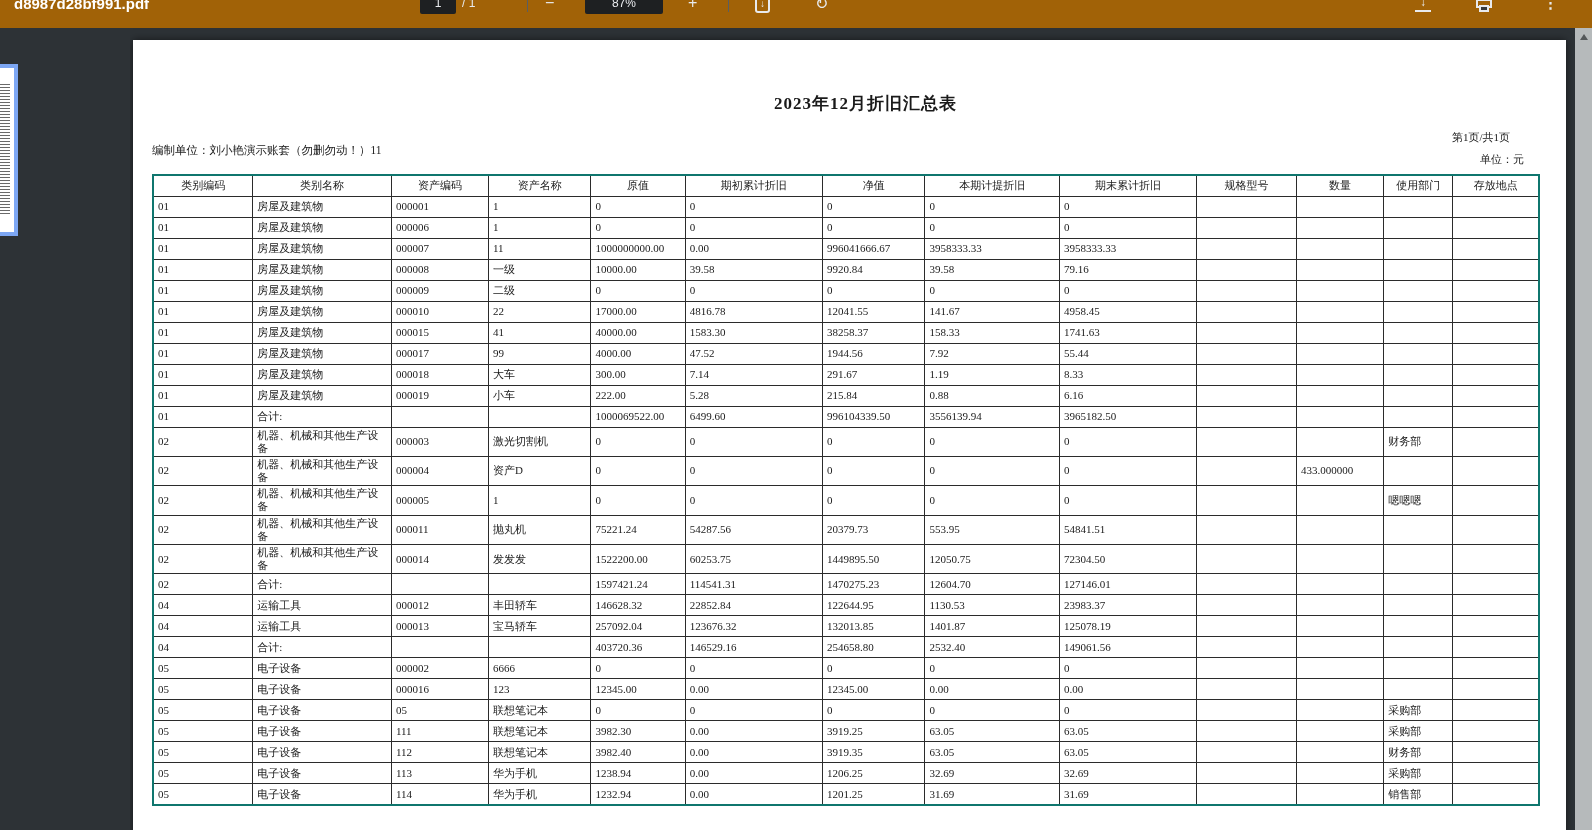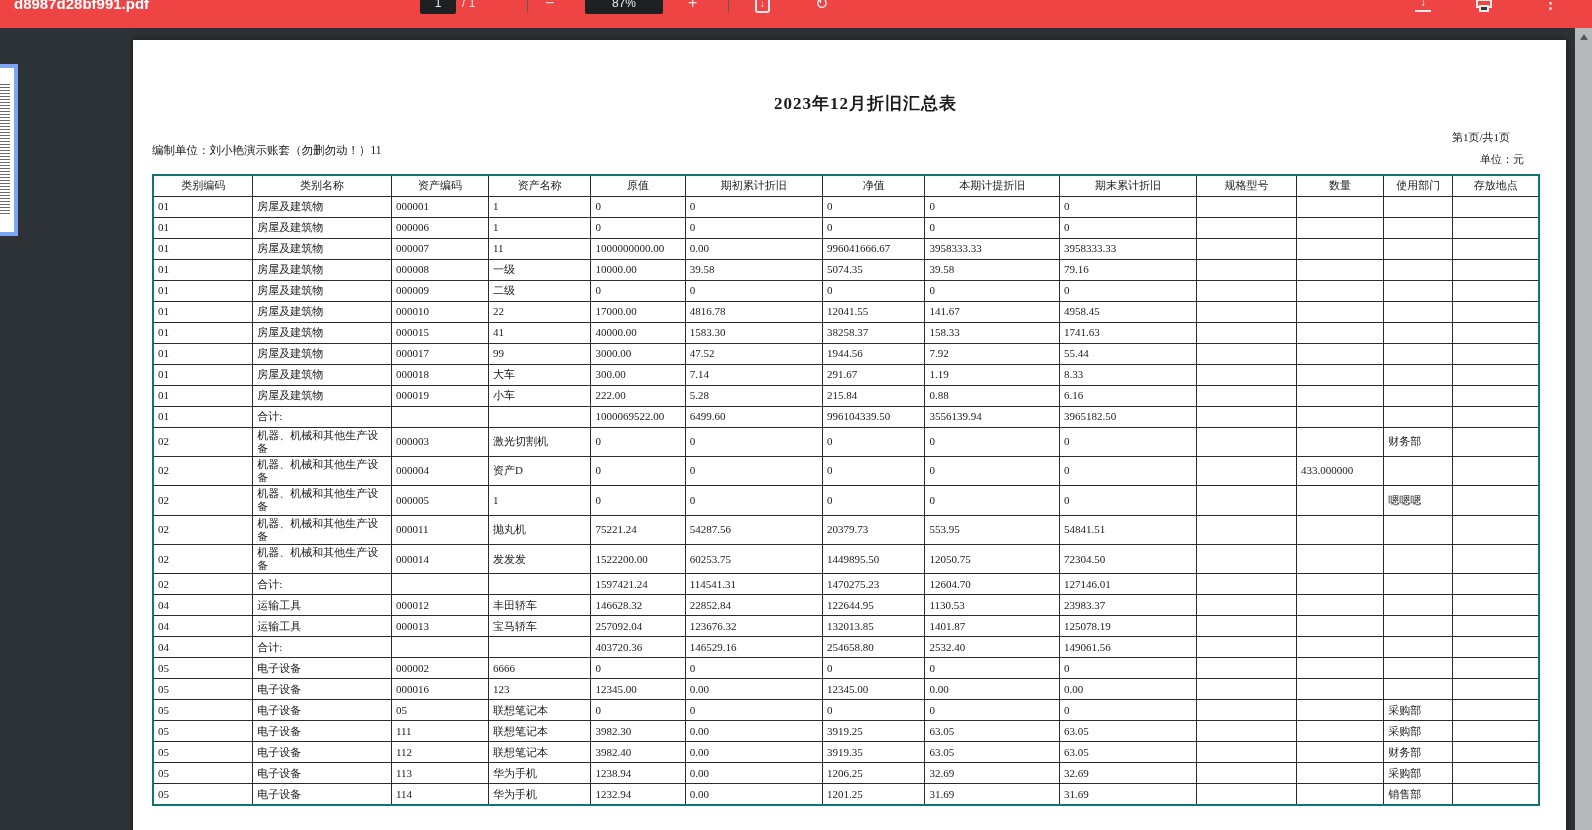--- a/index.html
+++ b/index.html
@@ -1,21 +1,21 @@
 <!DOCTYPE html>
 <html><head>
 <meta charset="utf-8">
 <style>
   * { margin:0; padding:0; box-sizing:border-box; }
   html,body { width:1592px; height:830px; overflow:hidden; background:#fff;
               font-family:"Liberation Sans", sans-serif; }
 
   
   .toolbar { position:absolute; top:0; left:0; width:1592px; height:28px;
-             background:#ef4444; overflow:hidden; z-index:9; }
+             background:#a16207; overflow:hidden; z-index:9; }
   .toolbar-row { position:absolute; top:-14px; left:0; right:0; height:34px; }
   .tb-item { position:absolute; top:0; height:34px; display:flex; align-items:center;
              color:#e8eaed; }
   .filename { left:14px; font-size:15px; font-weight:bold; color:#fff; }
   .darkbox { background:#1e2022; border-radius:2px; justify-content:center;
              font-size:12px; color:#e8eaed; }
   .pagebox { left:420px; width:36px; height:22px; top:6px; }
   .pagebox input { width:100%; background:transparent; border:none; color:#e8eaed;
                    text-align:center; font-size:12px; font-family:"Liberation Sans",sans-serif; }
   .pagecount { left:462px; font-size:12px; }
@@ -214,21 +214,21 @@
               <td></td>
               <td></td>
             </tr>
             <tr>
               <td>01</td>
               <td>房屋及建筑物</td>
               <td>000008</td>
               <td>一级</td>
               <td>10000.00</td>
               <td>39.58</td>
-              <td>5074.35</td>
+              <td>9920.84</td>
               <td>39.58</td>
               <td>79.16</td>
               <td></td>
               <td></td>
               <td></td>
               <td></td>
             </tr>
             <tr>
               <td>01</td>
               <td>房屋及建筑物</td>
@@ -272,21 +272,21 @@
               <td></td>
               <td></td>
               <td></td>
               <td></td>
             </tr>
             <tr>
               <td>01</td>
               <td>房屋及建筑物</td>
               <td>000017</td>
               <td>99</td>
-              <td>3000.00</td>
+              <td>4000.00</td>
               <td>47.52</td>
               <td>1944.56</td>
               <td>7.92</td>
               <td>55.44</td>
               <td></td>
               <td></td>
               <td></td>
               <td></td>
             </tr>
             <tr>

